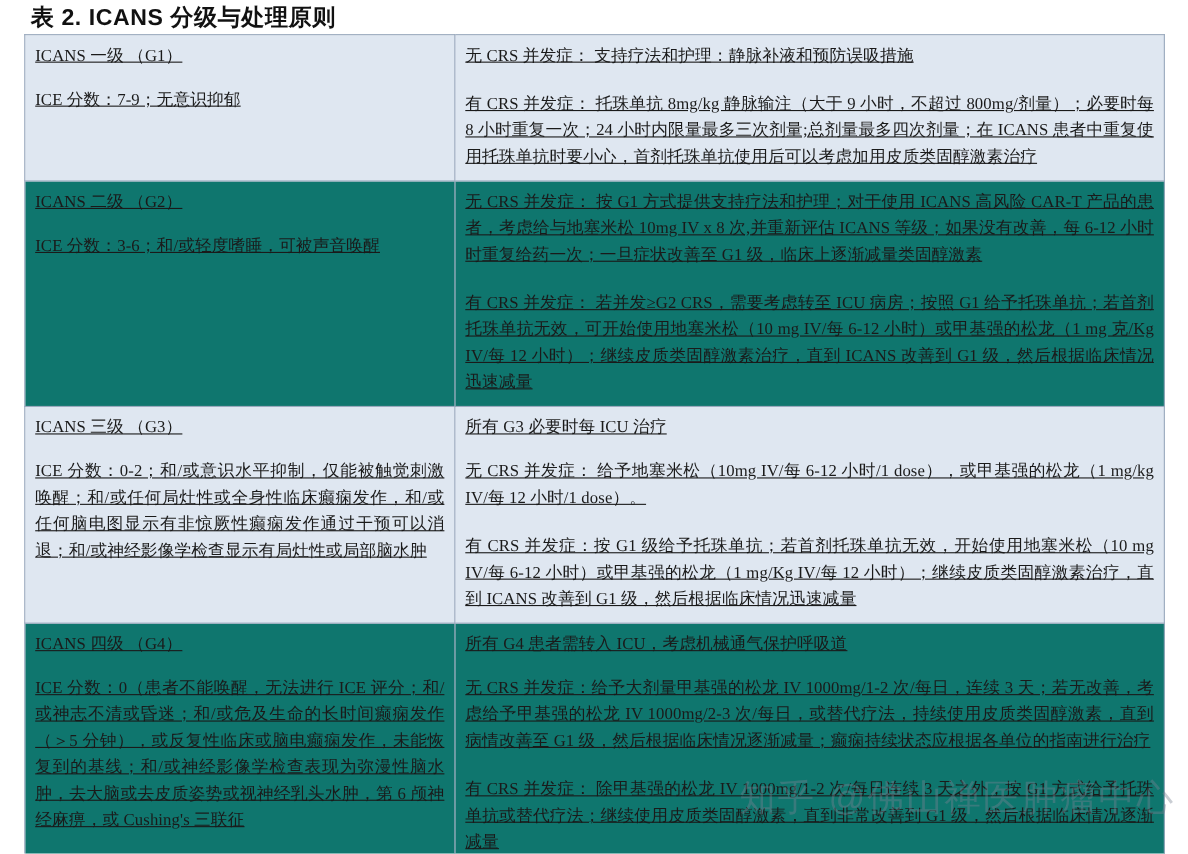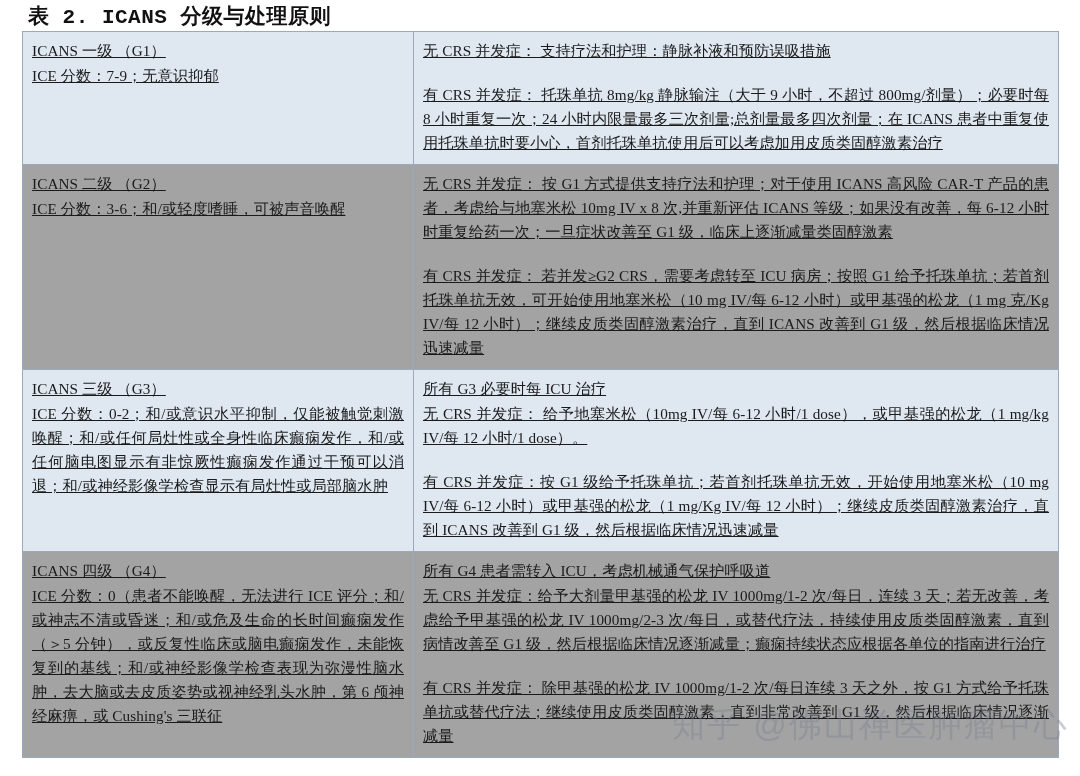--- a/index.html
+++ b/index.html
@@ -20,21 +20,21 @@
     position: relative;
     width: 1080px;
     height: 776px;
     box-sizing: border-box;
   }
 
   .table-title {
     position: absolute;
     left: 28px;
     top: 2px;
-    font-family: Liberation Mono, monospace;
+    font-family: Liberation Sans, sans-serif;
     font-weight: bold;
     font-size: 21px;
     letter-spacing: 0.5px;
     white-space: nowrap;
     color: #111111;
   }
 
   .grade-table {
     position: absolute;
     left: 22px;
@@ -42,21 +42,21 @@
     width: 1036px;
     border-collapse: collapse;
     border: 1px solid #9aa9bd;
     table-layout: fixed;
   }
 
   .grade-table tr.row-shaded > td {
     background: #dfe7f1;
   }
   .grade-table tr.row-plain > td {
-    background: #a3a3a3;
+    background: #0f766e;
   }
 
   .grade-table td {
     vertical-align: top;
     border: 1px solid #9aa9bd;
     padding: 7px 9px 9px 9px;
     font-size: 15.2px;
     line-height: 1.58;
     letter-spacing: 0.1px;
     word-break: break-word;
@@ -68,21 +68,21 @@
 
   .para {
     margin: 0;
     text-align: justify;
     text-justify: inter-character;
   }
   .para + .para {
     margin-top: 20px;
   }
   .para.tight + .para.tight {
-    margin-top: 1px;
+    margin-top: 16px;
   }
 
   .r1-crit { min-height: 134px; }
   .r2-crit { min-height: 190px; }
   .r3-crit { min-height: 155px; }
   .r4-crit { min-height: 195px; }
 
   .watermark {
     position: absolute;
     left: 672px;

